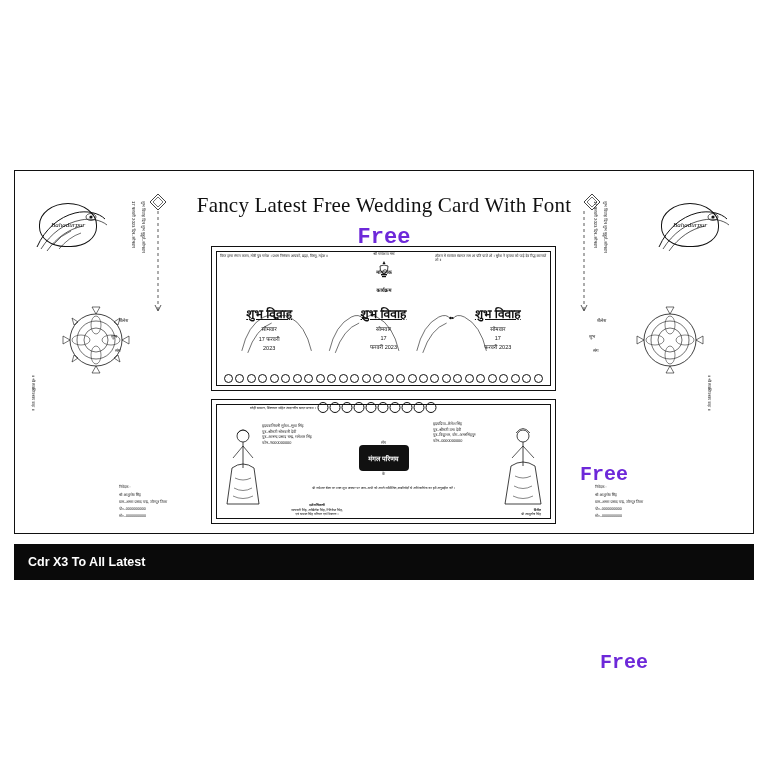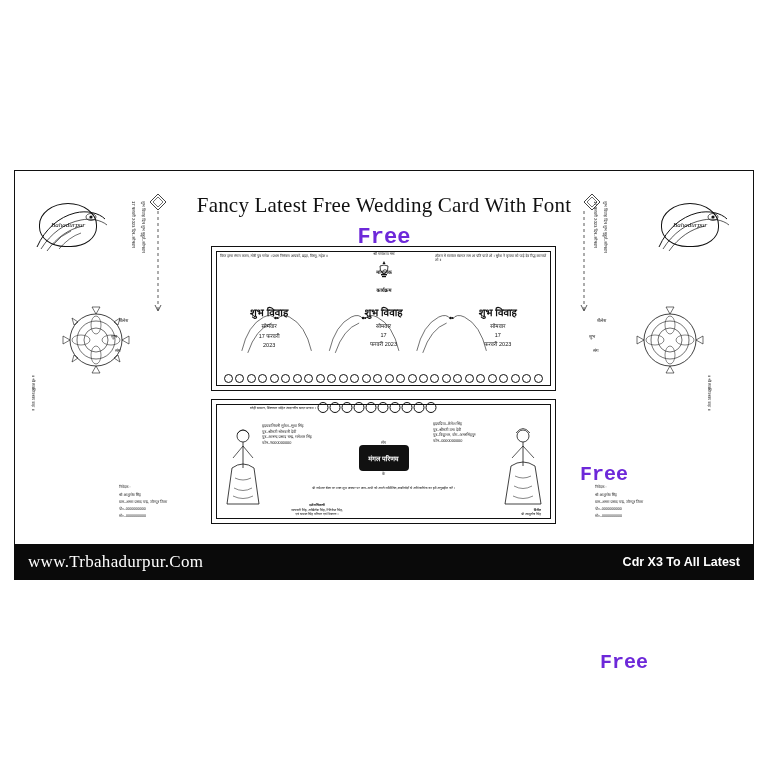--- a/index.html
+++ b/index.html
@@ -11,21 +11,21 @@
   }
   .page{
     position:relative;
     width:768px;height:768px;
     background:#ffffff;
   }
   
   .artboard{
     position:absolute;
     left:14px;top:170px;
-    width:740px;height:410px;
+    width:740px;height:364px;
     background:#ffffff;
     border:1px solid #111;
     box-sizing:border-box;
   }
   .title{
     position:absolute;
     left:0;top:22px;width:100%;
     text-align:center;
     font-size:21px;
     letter-spacing:.2px;
@@ -79,21 +79,21 @@
     width:14px;height:18px;
   }
   .three-blocks{
     position:absolute;left:0;top:58px;width:100%;
     display:flex;justify-content:space-around;
   }
   .blk{
     width:78px;text-align:center;color:#111;
     font-family:"Liberation Sans", sans-serif;
   }
-  .blk .b1{font-size:10px;font-weight:bold;}
+  .blk .b1{font-size:12px;font-weight:bold;text-decoration:underline;}
   .blk .b2{font-size:5.5px;margin-top:3px;}
   .blk .b3{font-size:5.5px;margin-top:2px;}
   .blk .b4{font-size:5.5px;margin-top:2px;}
   .peacocks{
     position:absolute;left:0;top:52px;width:100%;height:60px;
   }
   .bead-row{
     position:absolute;left:12px;right:12px;bottom:7px;height:9px;
     display:flex;justify-content:space-between;
   }
@@ -493,17 +493,16 @@
 
       <div class="b-bottom-right">
         <div style="font-weight:bold">विनीत</div>
         <div>श्री आशुतोष सिंह</div>
       </div>
     </div>
 
   </div>
 
   <div class="footer">
-    <div class="site">www.Trbahadurpur.Com</div>
     <div class="mid">Cdr X3 To All Latest</div>
   </div>
 
 </div>
 
 </body></html>

